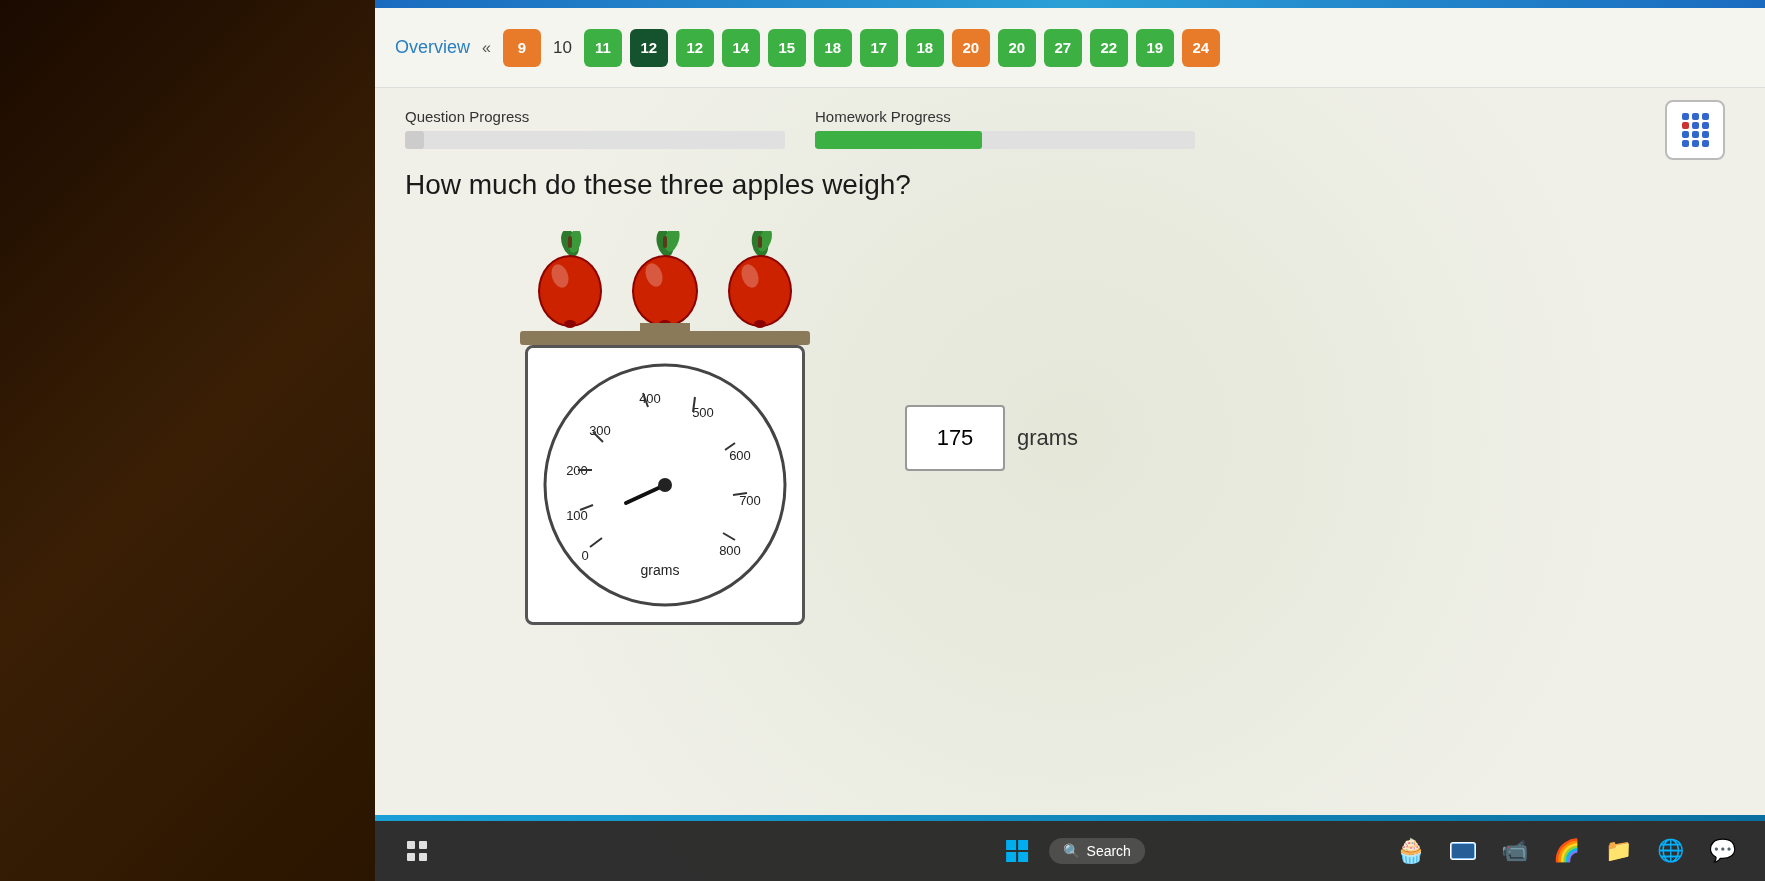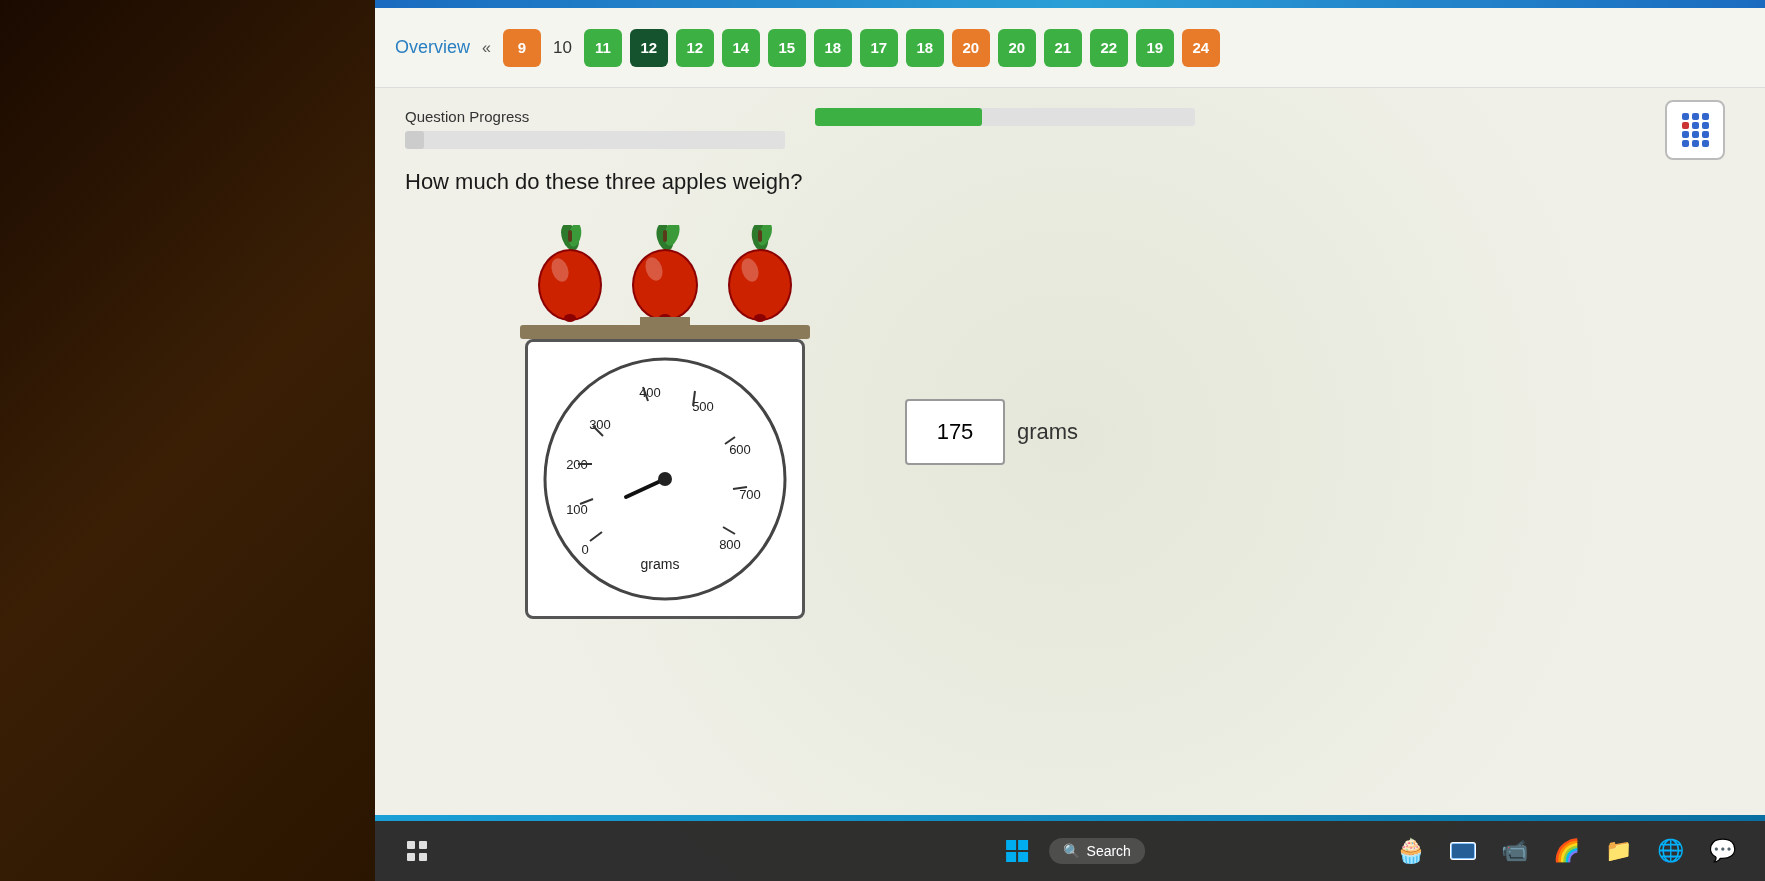--- a/index.html
+++ b/index.html
@@ -182,21 +182,21 @@
     }
 
     .calc-dot {
       width: 7px;
       height: 7px;
       border-radius: 2px;
     }
 
     
     .question-text {
-      font-size: 22px;
+      font-size: 28px;
       color: #1a1a1a;
       margin: 20px 0 30px 0;
     }
 
     .scale-container {
       position: relative;
       width: 320px;
     }
 
     
@@ -338,21 +338,21 @@
     <div class="nav-num green">11</div>
     <div class="nav-num dark-green">12</div>
     <div class="nav-num green">12</div>
     <div class="nav-num green">14</div>
     <div class="nav-num green">15</div>
     <div class="nav-num green">18</div>
     <div class="nav-num green">17</div>
     <div class="nav-num green">18</div>
     <div class="nav-num orange">20</div>
     <div class="nav-num green">20</div>
-    <div class="nav-num green">21</div>
+    <div class="nav-num green">27</div>
     <div class="nav-num green">22</div>
     <div class="nav-num green">19</div>
     <div class="nav-num orange">24</div>
   </div>
 
   <div class="calc-icon">
     <div class="calc-row">
       <div class="calc-dot" style="background:#3366cc;"></div>
       <div class="calc-dot" style="background:#3366cc;"></div>
       <div class="calc-dot" style="background:#3366cc;"></div>
@@ -378,20 +378,21 @@
 
     <div class="progress-section">
       <div class="progress-group">
         <div class="progress-label">Question Progress</div>
         <div class="progress-bar-bg">
           <div class="progress-bar-fill" style="width:5%;"></div>
         </div>
       </div>
 
       <div class="homework-group">
+        <div class="progress-label">Homework Progress</div>
         <div class="homework-bar-bg">
           <div class="homework-bar-fill" style="width:44%;"></div>
         </div>
       </div>
     </div>
 
     <div class="question-text">How much do these three apples weigh?</div>
 
     <div style="display:flex; align-items:center; gap:80px; margin-left:100px;">
 

